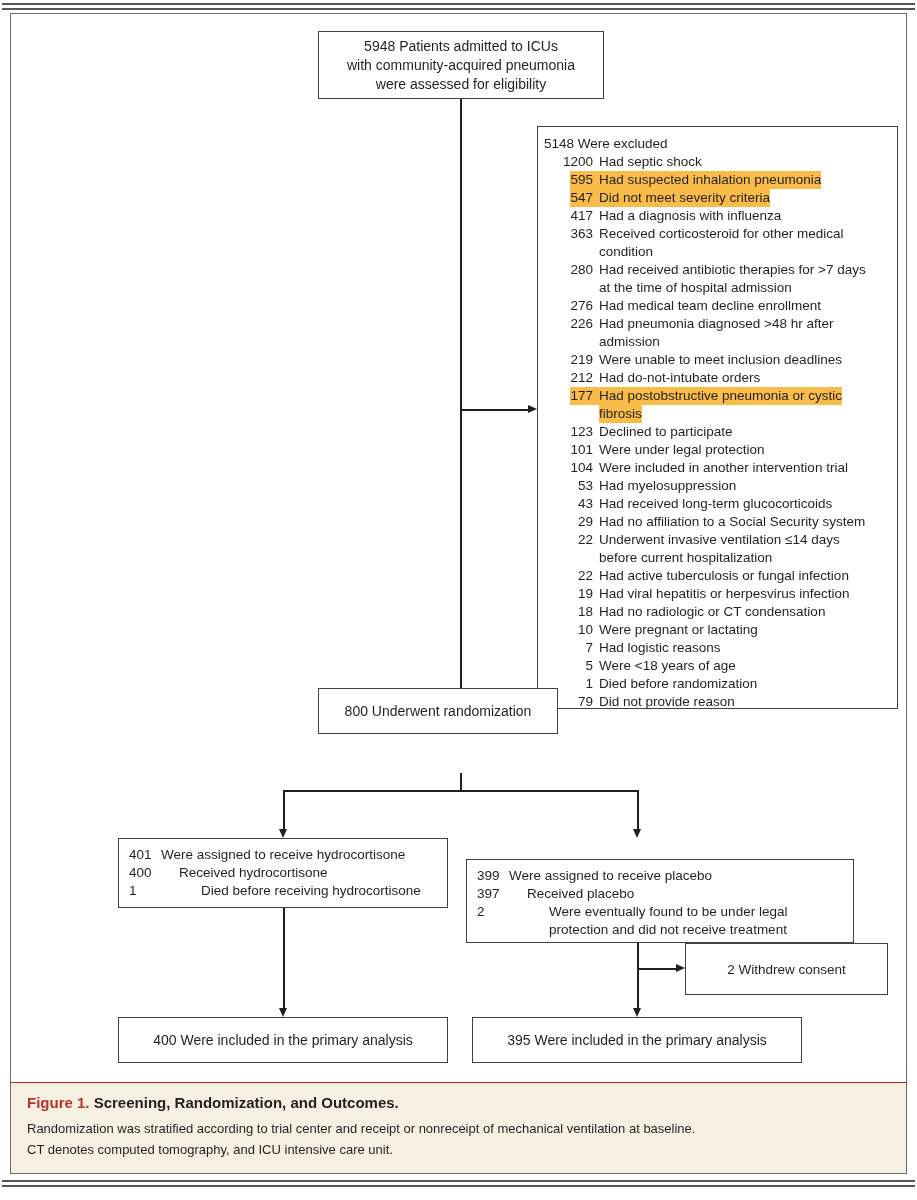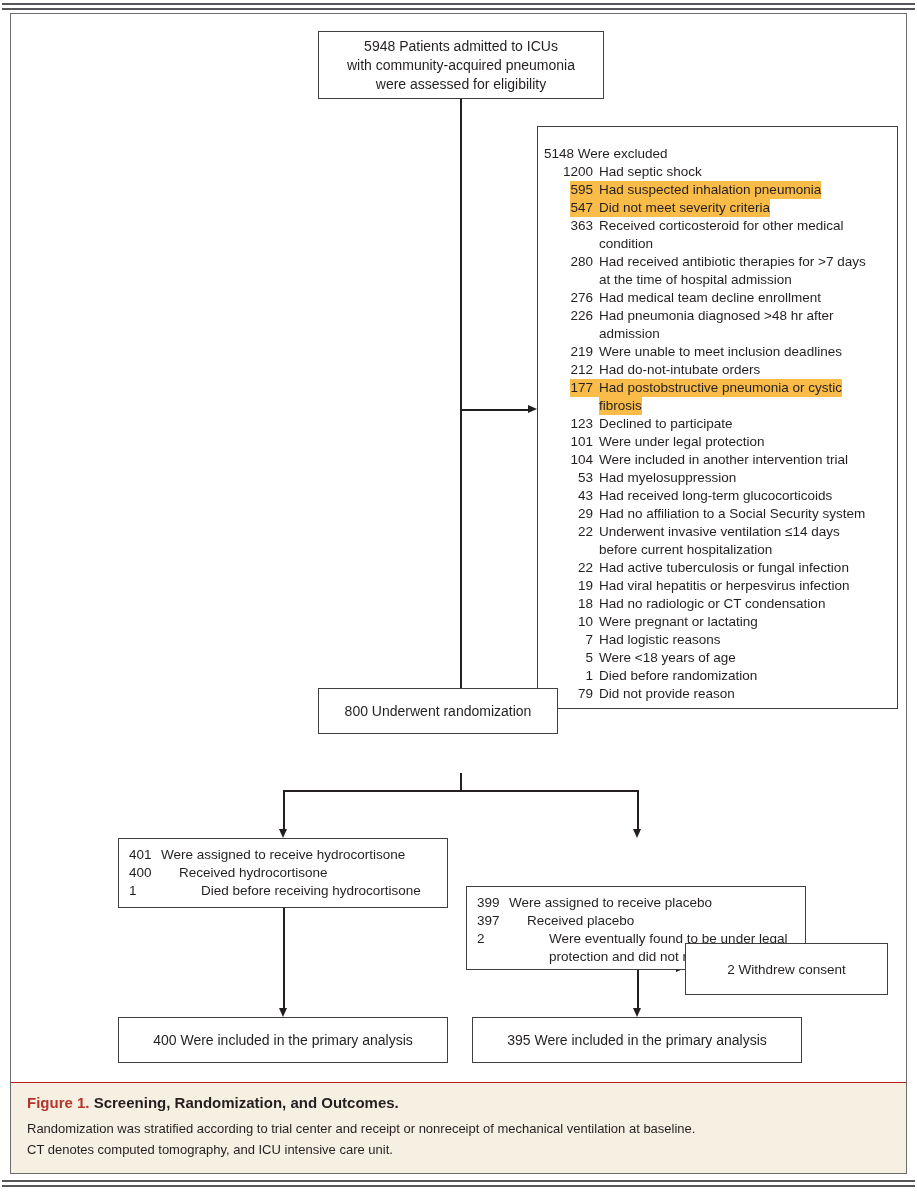--- a/index.html
+++ b/index.html
@@ -11,21 +11,21 @@
   .figure-frame{margin:3px 10px 0 10px;border:1px solid #6b6c6e;background:#a16207;}
   .diagram{position:relative;height:1068px;background:#fff;}
 
   .fbox{position:absolute;border:1.5px solid #3f4043;background:#fff;box-sizing:border-box;
         font-size:13.5px;line-height:18px;}
   .fbox.centered{display:flex;flex-direction:column;align-items:center;justify-content:center;
         text-align:center;font-size:14px;line-height:19px;}
   .fbox .ln{white-space:nowrap;}
 
   
-  .ex-box{padding:18px 2px 0 6px;}
+  .ex-box{padding:8px 2px 0 6px;}
   .ex-head{white-space:nowrap;}
   .ex-row{position:relative;padding-left:55px;}
   .ex-num{position:absolute;left:0;top:0;width:49px;text-align:right;}
   .t{display:inline-block;}
   .hl .t{background:#f9bc49;}
   .hl .ex-num .t{padding-right:6px;margin-right:-6px;}
 
   
   .br-box{padding:7px 2px 0 10px;}
   .brow{position:relative;}
@@ -97,20 +97,24 @@
             <div class="ex-row hl">
               <span class="ex-num"><span class="t">595</span></span>
               <span><div class="ln"><span class="t">Had suspected inhalation pneumonia</span></div></span>
             </div>
 
             <div class="ex-row hl">
               <span class="ex-num"><span class="t">547</span></span>
               <span><div class="ln"><span class="t">Did not meet severity criteria</span></div></span>
             </div>
 
+            <div class="ex-row">
+              <span class="ex-num"><span class="t">417</span></span>
+              <span><div class="ln"><span class="t">Had a diagnosis with influenza</span></div></span>
+            </div>
 
             <div class="ex-row">
               <span class="ex-num"><span class="t">363</span></span>
               <span><div class="ln"><span class="t">Received corticosteroid for other medical</span></div><div class="ln"><span class="t">condition</span></div></span>
             </div>
 
             <div class="ex-row">
               <span class="ex-num"><span class="t">280</span></span>
               <span><div class="ln"><span class="t">Had received antibiotic therapies for &gt;7 days</span></div><div class="ln"><span class="t">at the time of hospital admission</span></div></span>
             </div>
@@ -236,21 +240,21 @@
             </div>
 
             <div class="brow ind2">
               <span class="num"><span class="t">1</span></span>
               <span><div class="ln"><span class="t">Died before receiving hydrocortisone</span></div></span>
             </div>
 
         </div>
       </div>
 
-      <div class="fbox br-box" style="left:455px;top:872px;width:340px;height:84px">
+      <div class="fbox br-box" style="left:455px;top:845px;width:388px;height:84px">
         <div>
 
             <div class="brow ind0">
               <span class="num"><span class="t">399</span></span>
               <span><div class="ln"><span class="t">Were assigned to receive placebo</span></div></span>
             </div>
 
             <div class="brow ind1">
               <span class="num"><span class="t">397</span></span>
               <span><div class="ln"><span class="t">Received placebo</span></div></span>

